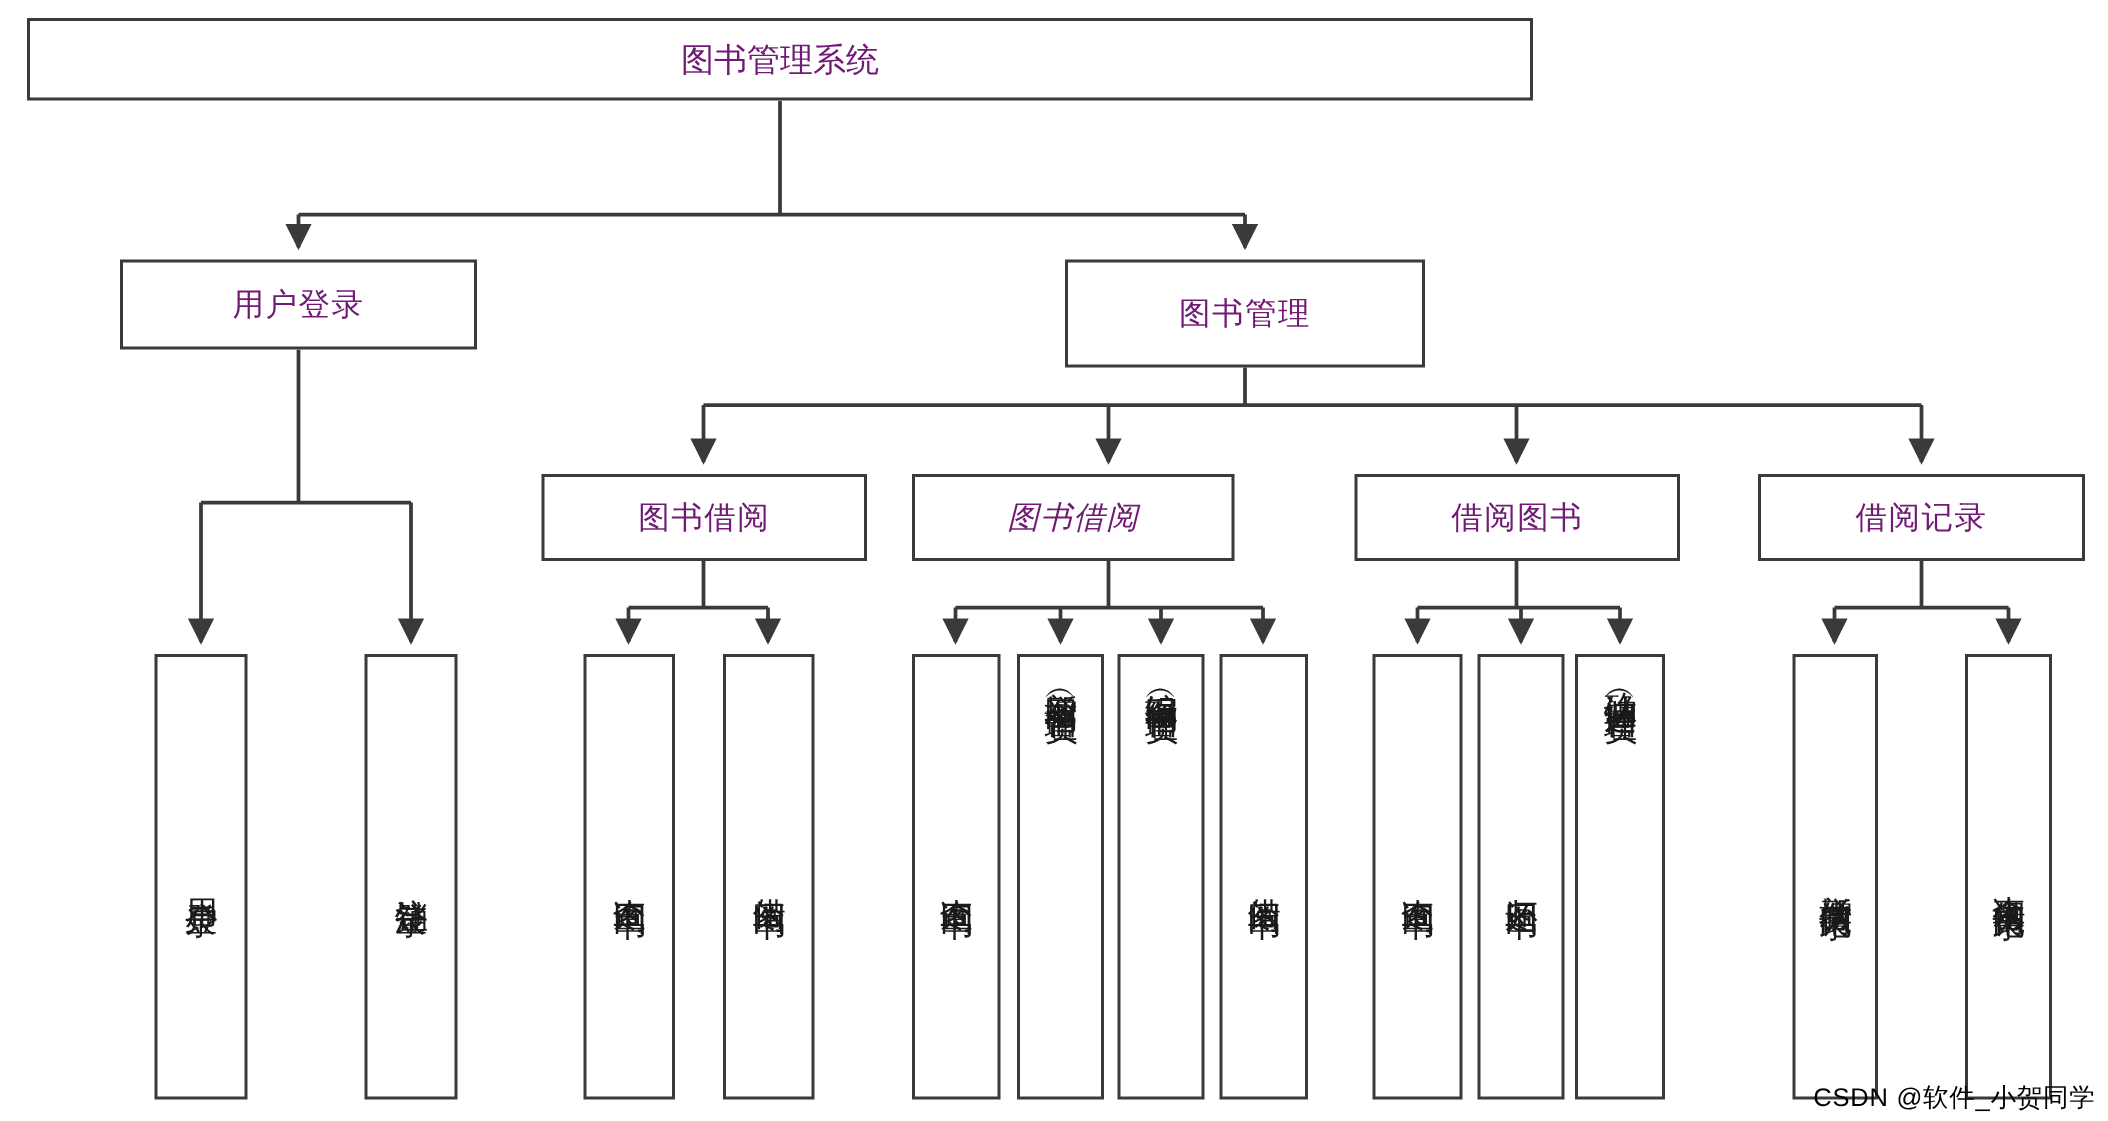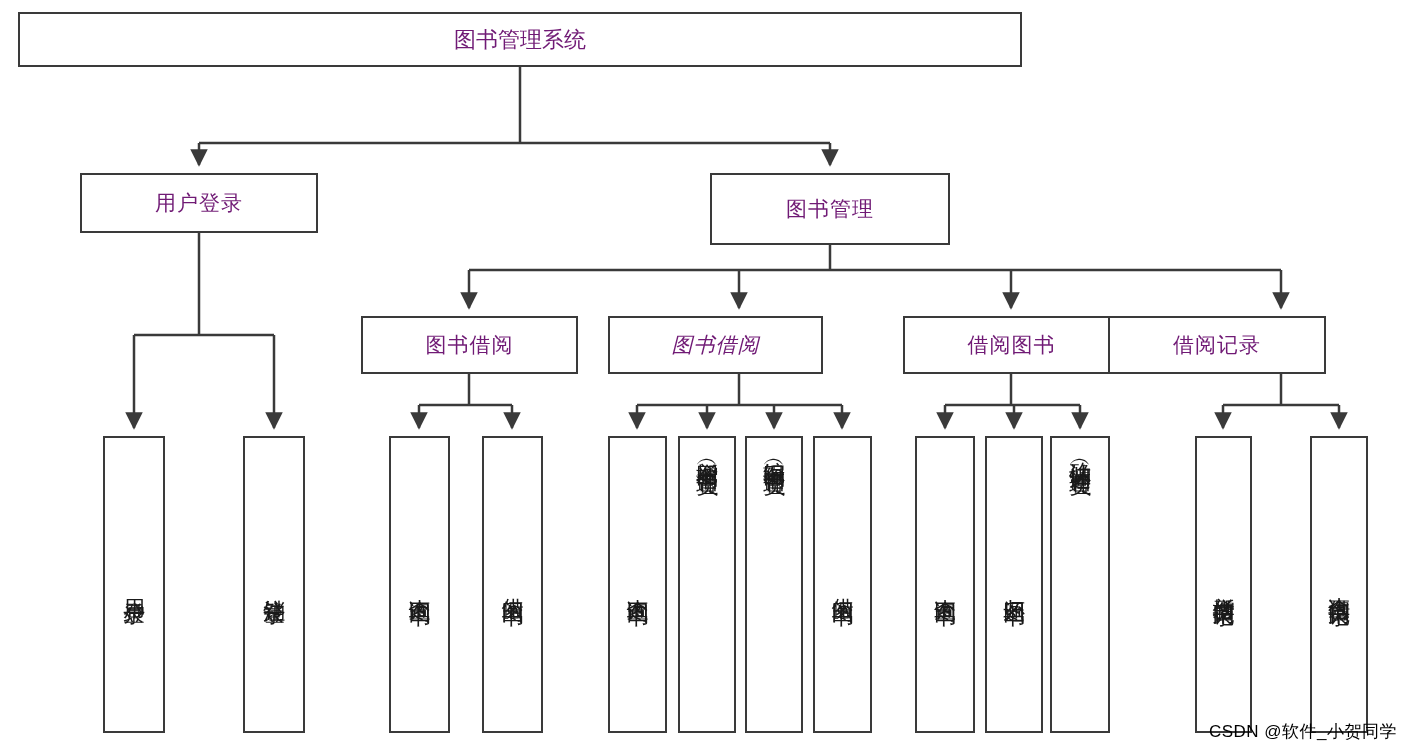--- a/index.html
+++ b/index.html
@@ -144,21 +144,21 @@
 
   <div class="node horiz" id="node-l3-0" style="left: 361px; top: 316px; width: 217px; height: 58px;">
     <span>图书借阅</span>
   </div>
   <div class="node horiz" id="node-l3-1" style="left: 608px; top: 316px; width: 215px; height: 58px; font-style: italic;">
     <span>图书借阅</span>
   </div>
   <div class="node horiz" id="node-l3-2" style="left: 903px; top: 316px; width: 217px; height: 58px;">
     <span>借阅图书</span>
   </div>
-  <div class="node horiz" id="node-l3-3" style="left: 1108px; top: 316px; width: 218px; height: 58px;">
+  <div class="node horiz" id="node-l3-3" style="left: 1172px; top: 316px; width: 218px; height: 58px;">
     <span>借阅记录</span>
   </div>
 
   <div class="leaf center-text" id="leaf-0" style="left: 103px; top: 436px; width: 62px; height: 297px;">
     <span class="vtext">用户登录</span>
   </div>
   <div class="leaf center-text" id="leaf-1" style="left: 243px; top: 436px; width: 62px; height: 297px;">
     <span class="vtext">注销登录</span>
   </div>
   <div class="leaf center-text" id="leaf-2" style="left: 389px; top: 436px; width: 61px; height: 297px;">

